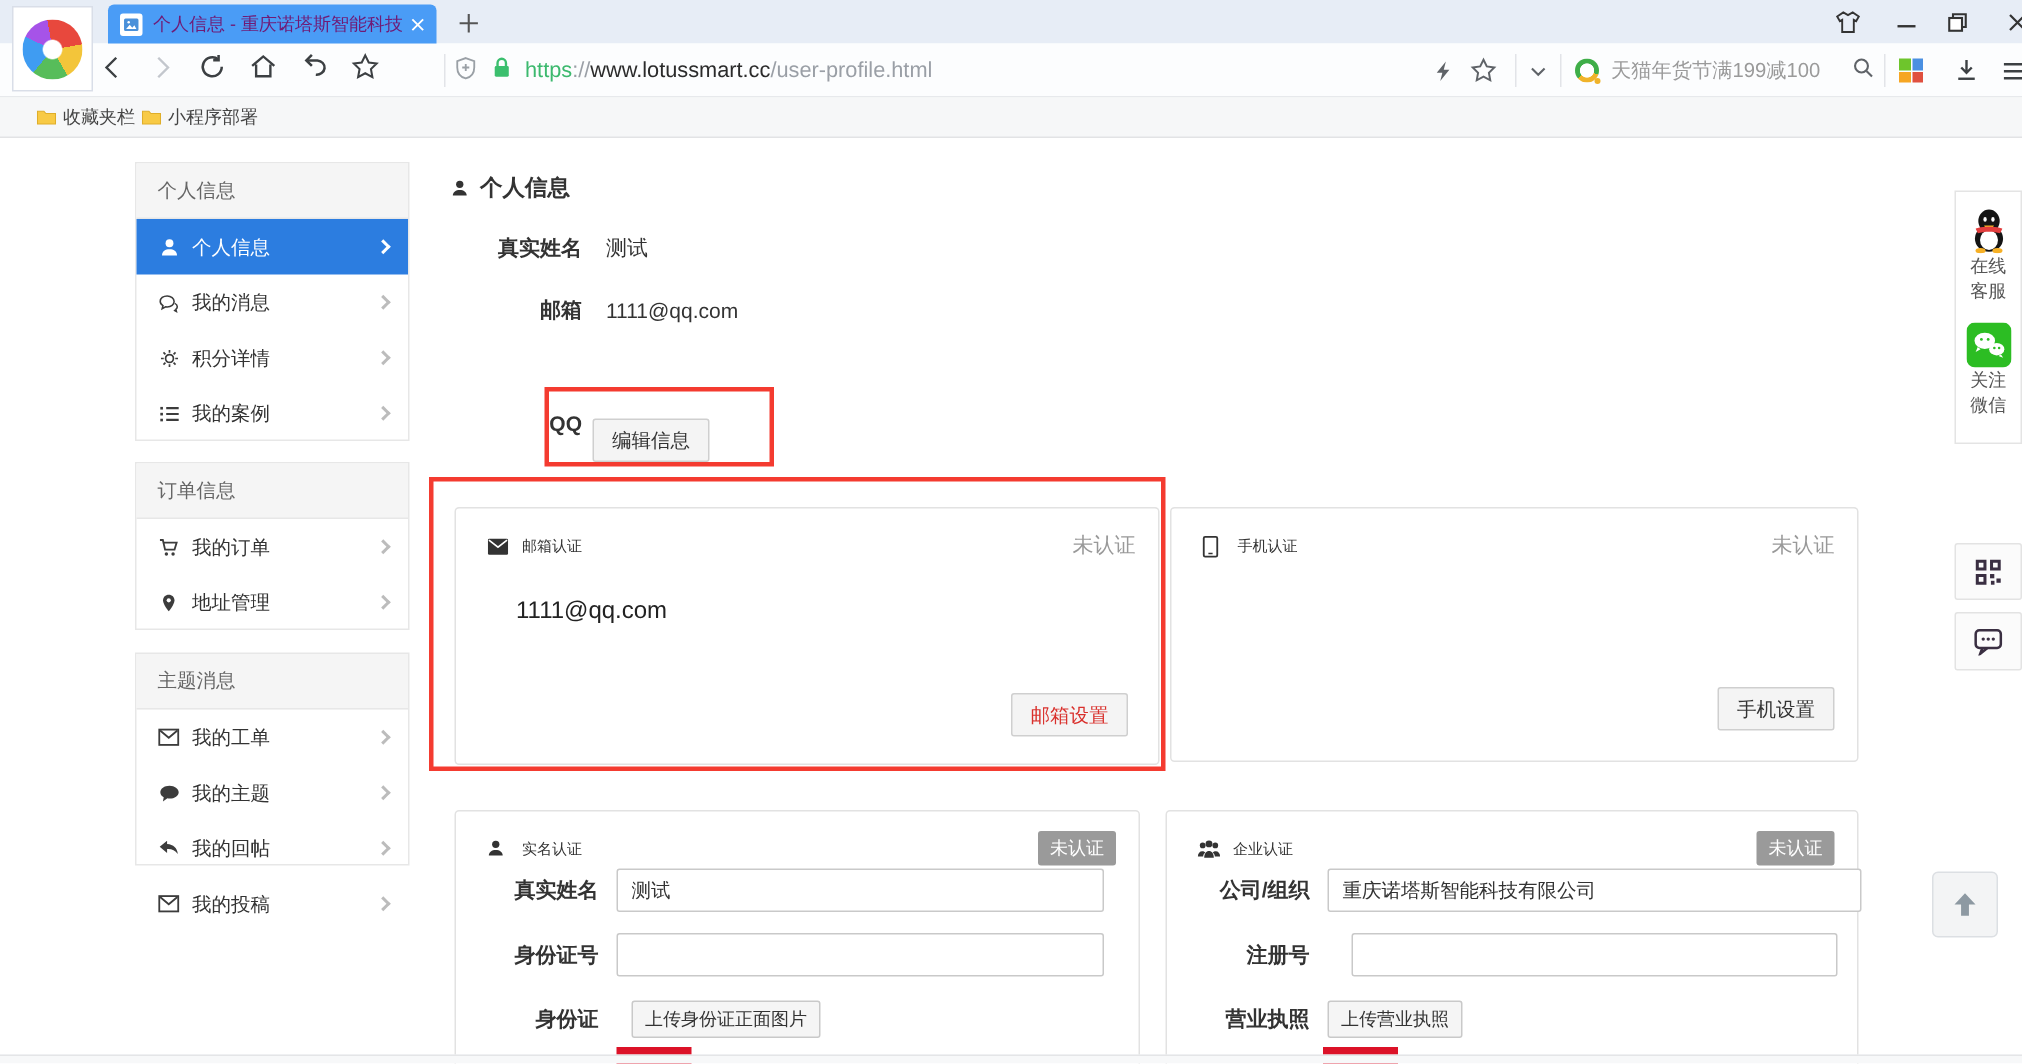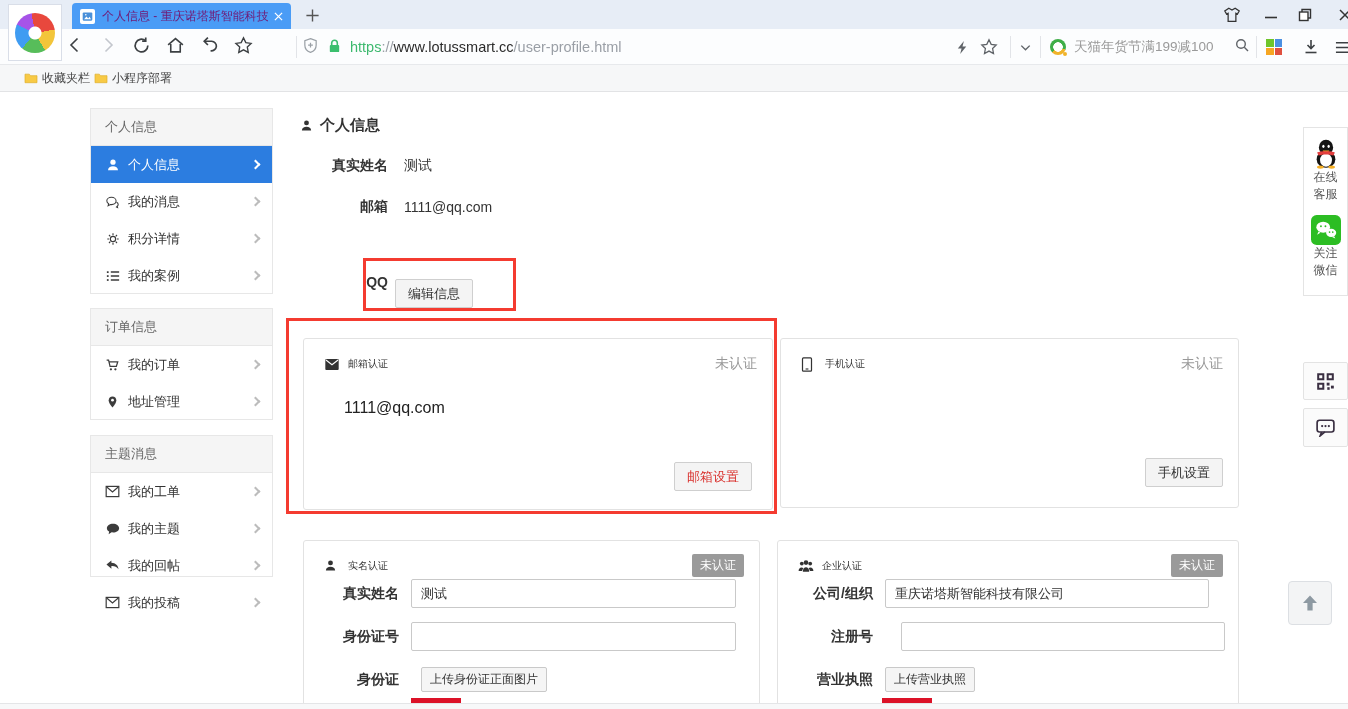--- a/index.html
+++ b/index.html
@@ -476,21 +476,21 @@
           <path d="M.6 12c0-2.2 1.3-3.5 2.9-3.5 .8 0 1.5.3 2 .9C4.6 10.2 4.2 11 4.1 12z" fill="#333"></path>
           <path d="M11.9 12c-.1-1-.5-1.8-1.4-2.6.5-.6 1.2-.9 2-.9 1.6 0 2.9 1.3 2.9 3.5z" fill="#333"></path>
           <path d="M4.8 12.8c0-2.8 1.4-4.5 3.2-4.5s3.2 1.7 3.2 4.5z" fill="#333"></path>
         </svg>
       </span>
     <span class="card-title">企业认证</span>
     <span class="status-badge">未认证</span>
   </div>
   <div class="frow" style="top:38px;">
     <span class="flabel">公司/组织</span>
-    <input class="tinput" style="width: 324px;" value="重庆诺塔斯智能科技有限公司">
+    <input class="tinput" style="width: 356px;" value="重庆诺塔斯智能科技有限公司">
   </div>
   <div class="frow" style="top:81px;gap:16px;">
     <span class="flabel">注册号</span>
     <input class="tinput" style="width: 324px;" value="">
   </div>
   <div class="frow" style="top:126px;">
     <span class="flabel">营业执照</span>
     <span class="upload-btn" style="margin-left:12px;">上传营业执照</span>
   </div>
   <div class="submit-sliver" style="left:104px;top:157px;"></div>

